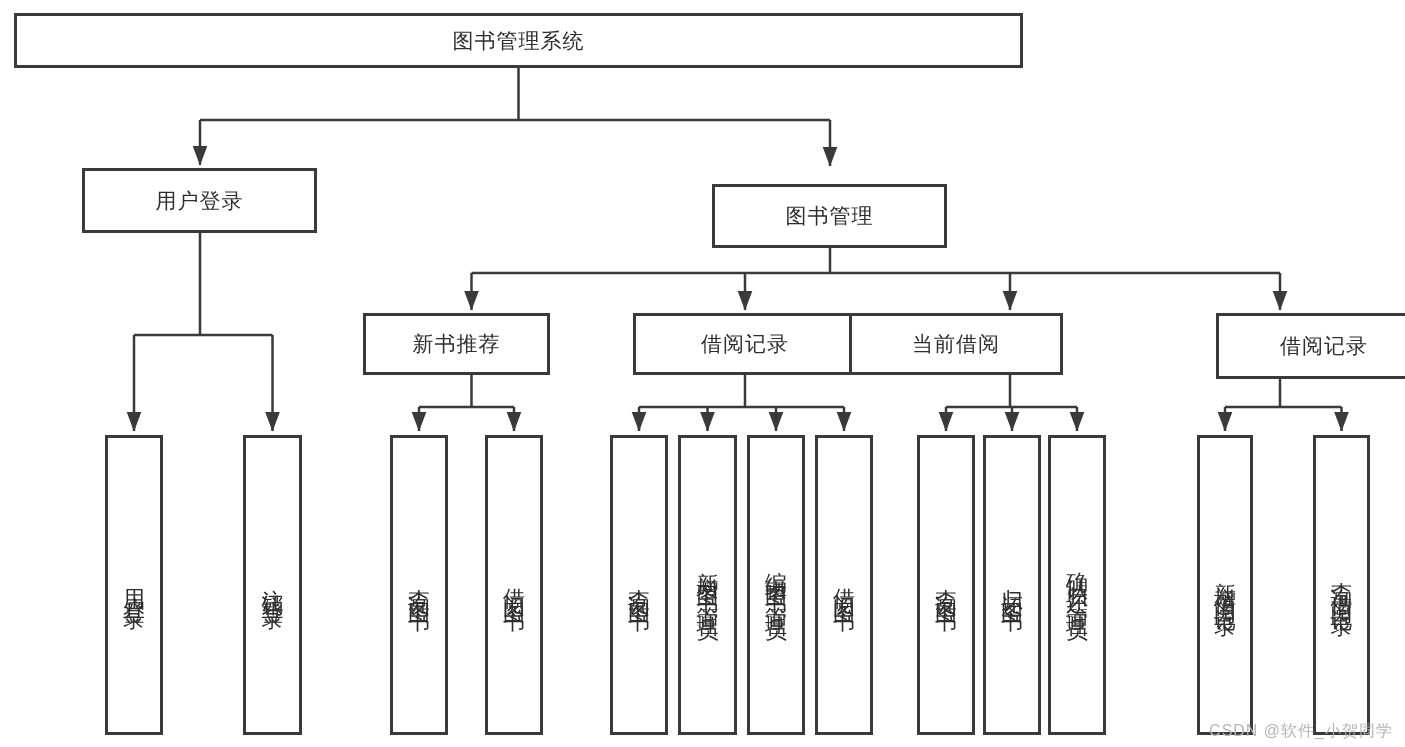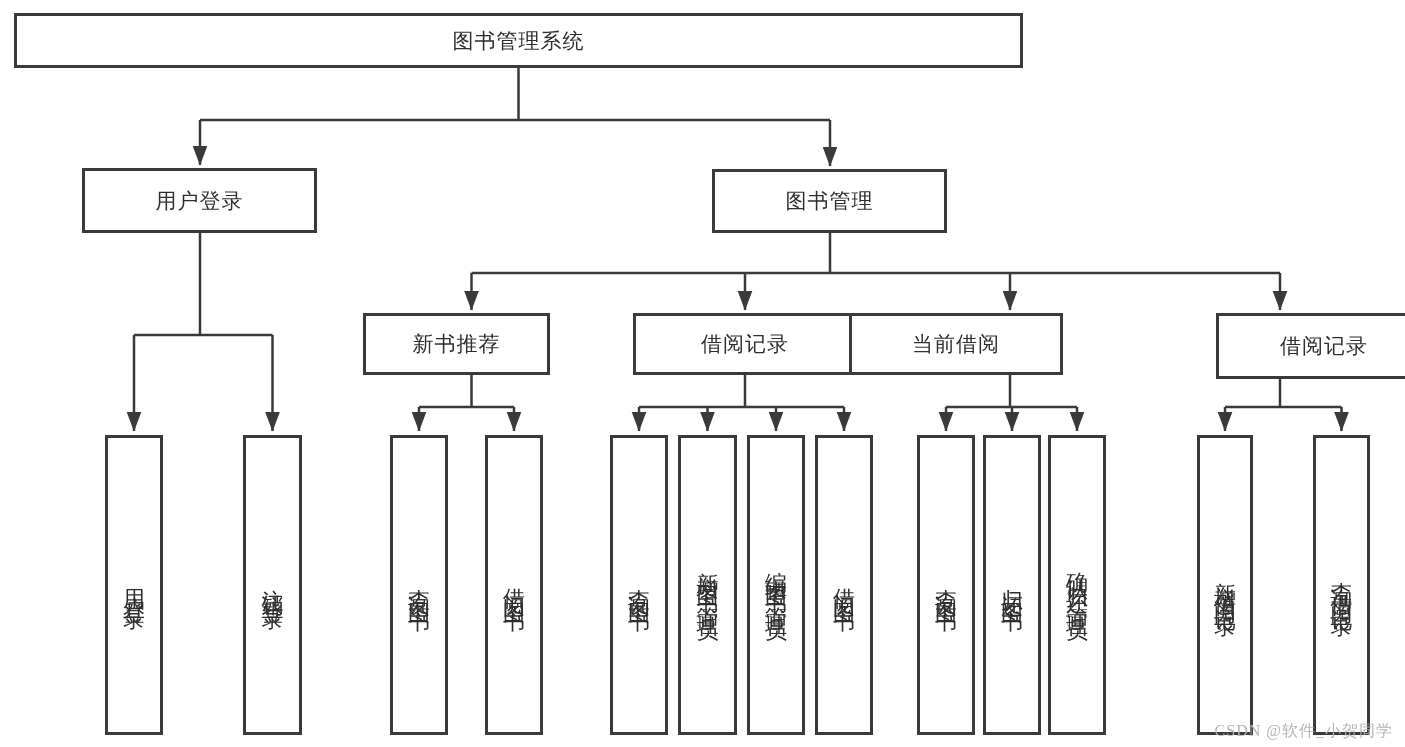--- a/index.html
+++ b/index.html
@@ -1,20 +1,20 @@
 <!DOCTYPE html>
 <html><head>
 <meta charset="utf-8">
 <style>
   html,body{margin:0;padding:0;background:#ffffff;}
   .stage{
     position:relative;
     width:1405px;height:747px;
     background:#ffffff;
-    font-family:Liberation Serif, serif;
+    font-family:Liberation Sans, sans-serif;
     color:#2e2e2e;
     overflow:hidden;
   }
   .edges{position:absolute;left:0;top:0;width:1405px;height:747px;}
   .box{
     position:absolute;
     box-sizing:border-box;
     border:3px solid #3a3a3a;
     background:#ffffff;
     display:flex;
@@ -89,21 +89,21 @@
     </g>
   </svg>
 
   <div class="box h" style="left:14px;top:13px;width:1009px;height:55px;">
     <span class="lbl">图书管理系统</span>
   </div>
 
   <div class="box h" style="left:82px;top:168px;width:235px;height:65px;">
     <span class="lbl">用户登录</span>
   </div>
-  <div class="box h" style="left:712px;top:169px;width:235px;height:64px;">
+  <div class="box h" style="left:712px;top:184px;width:235px;height:64px;">
     <span class="lbl">图书管理</span>
   </div>
 
   <div class="box h" style="left:363px;top:313px;width:187px;height:62px;">
     <span class="lbl">新书推荐</span>
   </div>
   <div class="box h" style="left:633px;top:313px;width:224px;height:62px;">
     <span class="lbl">借阅记录</span>
   </div>
   <div class="box h" style="left:849px;top:313px;width:214px;height:62px;">

